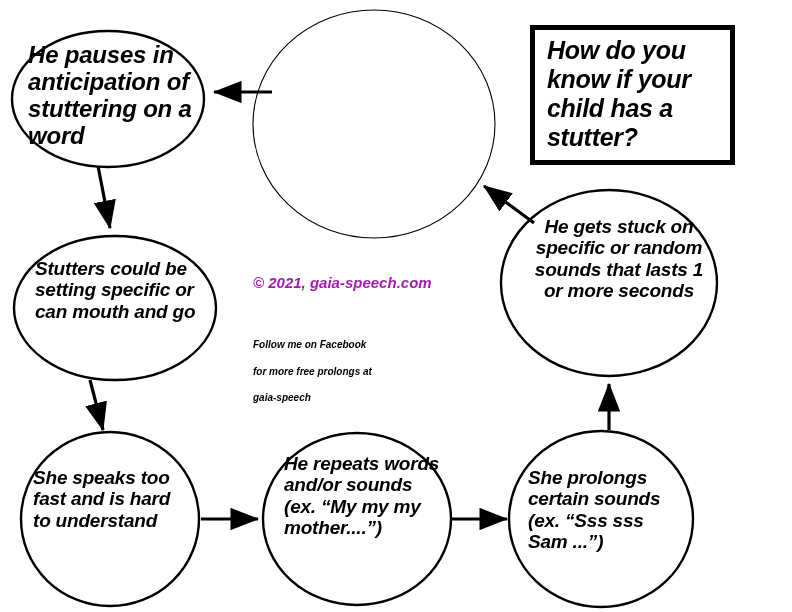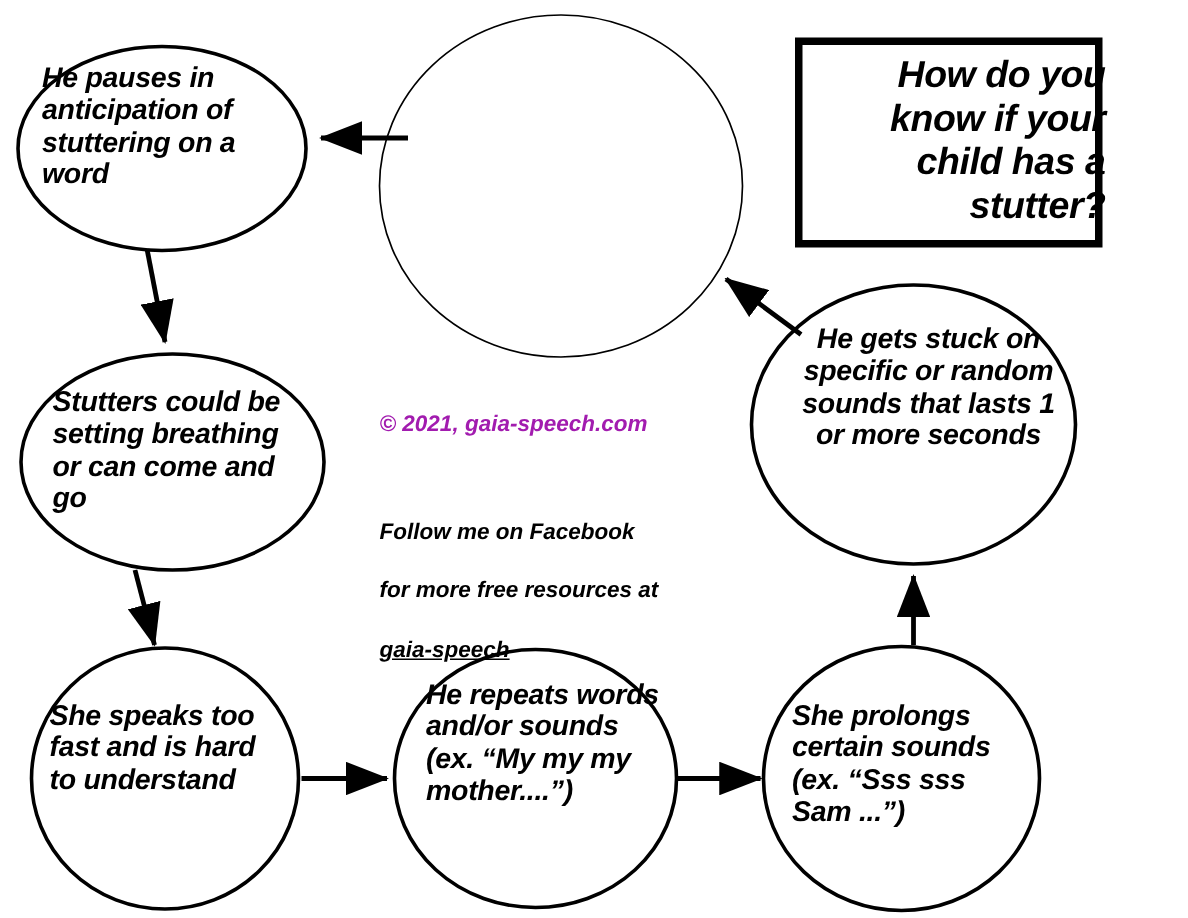--- a/index.html
+++ b/index.html
@@ -39,21 +39,20 @@
   }
   .title-box {
     position: absolute;
     left: 530px;
     top: 25px;
     width: 205px;
     height: 140px;
     border: 5px solid #000000;
     background: #ffffff;
     box-sizing: border-box;
-    text-align: right;
   }
   .title-text {
     position: absolute;
     left: 12px;
     top: 6px;
     width: 190px;
     font-style: italic;
     font-weight: bold;
     font-size: 25px;
     line-height: 1.16;
@@ -70,29 +69,28 @@
     font-size: 15px;
     color: #a21caf;
     white-space: nowrap;
   }
   .follow {
     position: absolute;
     left: 253px;
     top: 325px;
     font-style: italic;
     font-weight: bold;
-    font-size: 15px;
+    font-size: 10px;
     line-height: 1.32;
     color: #000000;
     white-space: pre-line;
   }
   .follow-link {
     font-style: italic;
     font-weight: bold;
-    text-decoration: underline;
     color: #000000;
     cursor: pointer;
   }
 </style>
 </head>
 <body>
 
 <div id="stage">
 
   <svg id="shapes" viewBox="0 0 792 612">
@@ -124,38 +122,38 @@
 
     <line x1="201" y1="519" x2="258" y2="519" stroke="#000000" stroke-width="3.2" marker-end="url(#arrowhead)"></line>
 
     <line x1="452" y1="519" x2="507" y2="519" stroke="#000000" stroke-width="3.2" marker-end="url(#arrowhead)"></line>
 
     <line x1="609" y1="430" x2="609" y2="384" stroke="#000000" stroke-width="3.2" marker-end="url(#arrowhead)"></line>
 
     <line x1="534" y1="223" x2="484" y2="186" stroke="#000000" stroke-width="3.2" marker-end="url(#arrowhead)"></line>
   </svg>
 
-  <div class="node-text" style="left:28px; top:42px; width:165px; font-size:19px;">He pauses in anticipation of stuttering on a word</div>
+  <div class="node-text" style="left:28px; top:42px; width:165px; font-size:24px;">He pauses in anticipation of stuttering on a word</div>
 
 
-  <div class="node-text" style="left:35px; top:258px; width:172px; font-size:19px;">Stutters could be setting breathing or can come and go</div>
+  <div class="node-text" style="left:35px; top:258px; width:172px; font-size:19px;">Stutters could be setting specific or can mouth and go</div>
 
   <div class="node-text" style="left:529px; top:216px; width:180px; font-size:19px;text-align:center;">He gets stuck on specific or random sounds that lasts 1 or more seconds</div>
 
   <div class="node-text" style="left:33px; top:467px; width:146px; font-size:19px;">She speaks too fast and is hard to understand</div>
 
   <div class="node-text" style="left:528px; top:467px; width:160px; font-size:19px;">She prolongs certain sounds (ex. “Sss sss Sam ...”)</div>
 
   <div class="node-text" style="left:284px; top:453px; width:157px; font-size:19px;">He repeats words and/or sounds (ex. “My my my mother....”)</div>
 
   <div class="title-box">
     <div class="title-text">How do you know if your child has a stutter?</div>
   </div>
 
   <div class="credit">© 2021, gaia-speech.com</div>
 
   <div class="follow">
     <span>Follow me on Facebook</span><br>
-    <span>for more free resources at</span><br>
+    <span>for more free prolongs at</span><br>
     <span class="follow-link">gaia-speech</span>
   </div>
 
 </div>
 
 </body></html>

